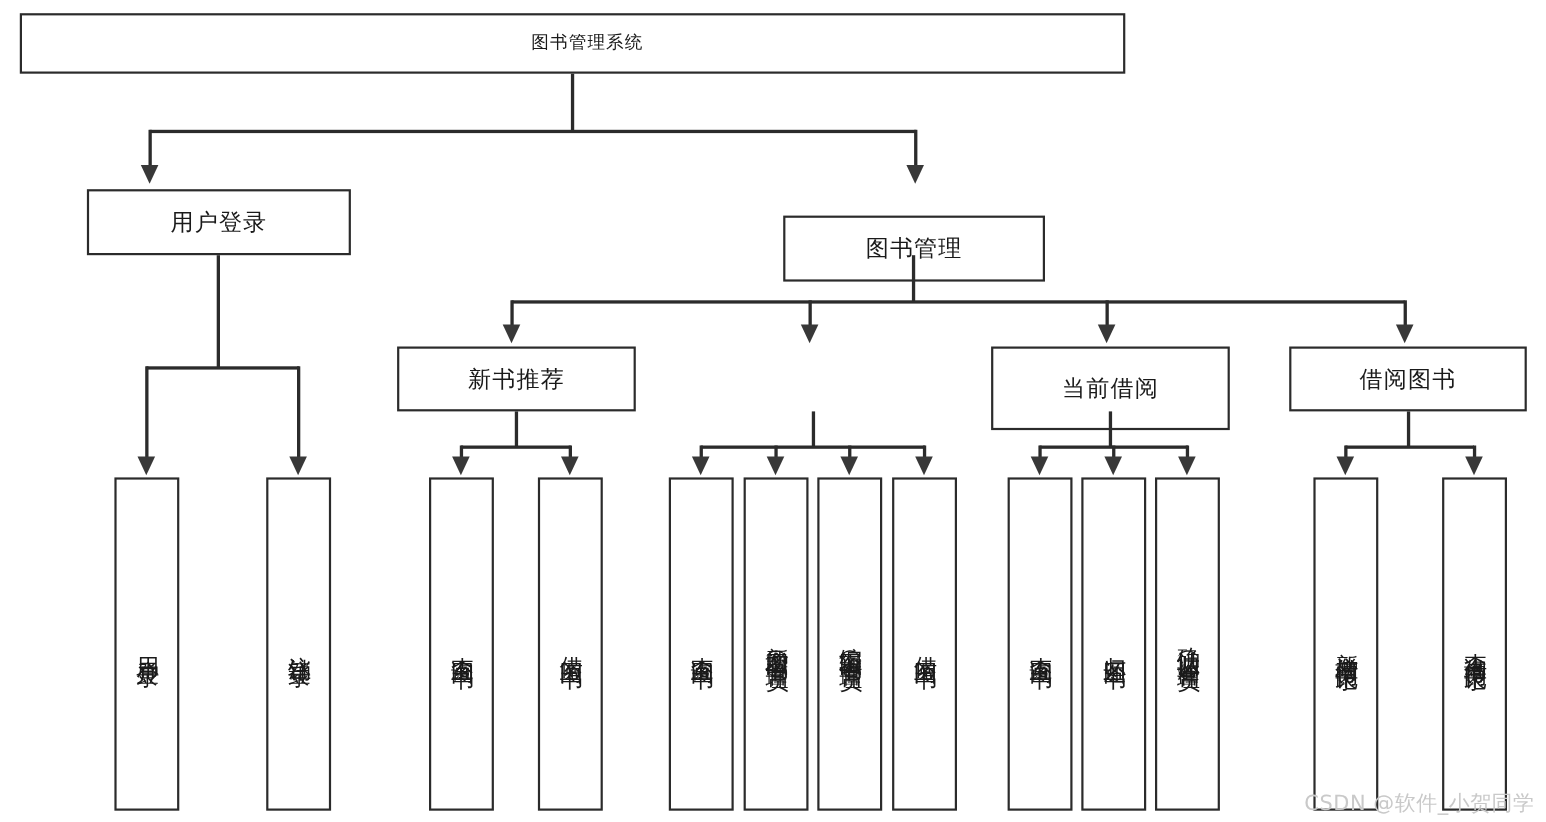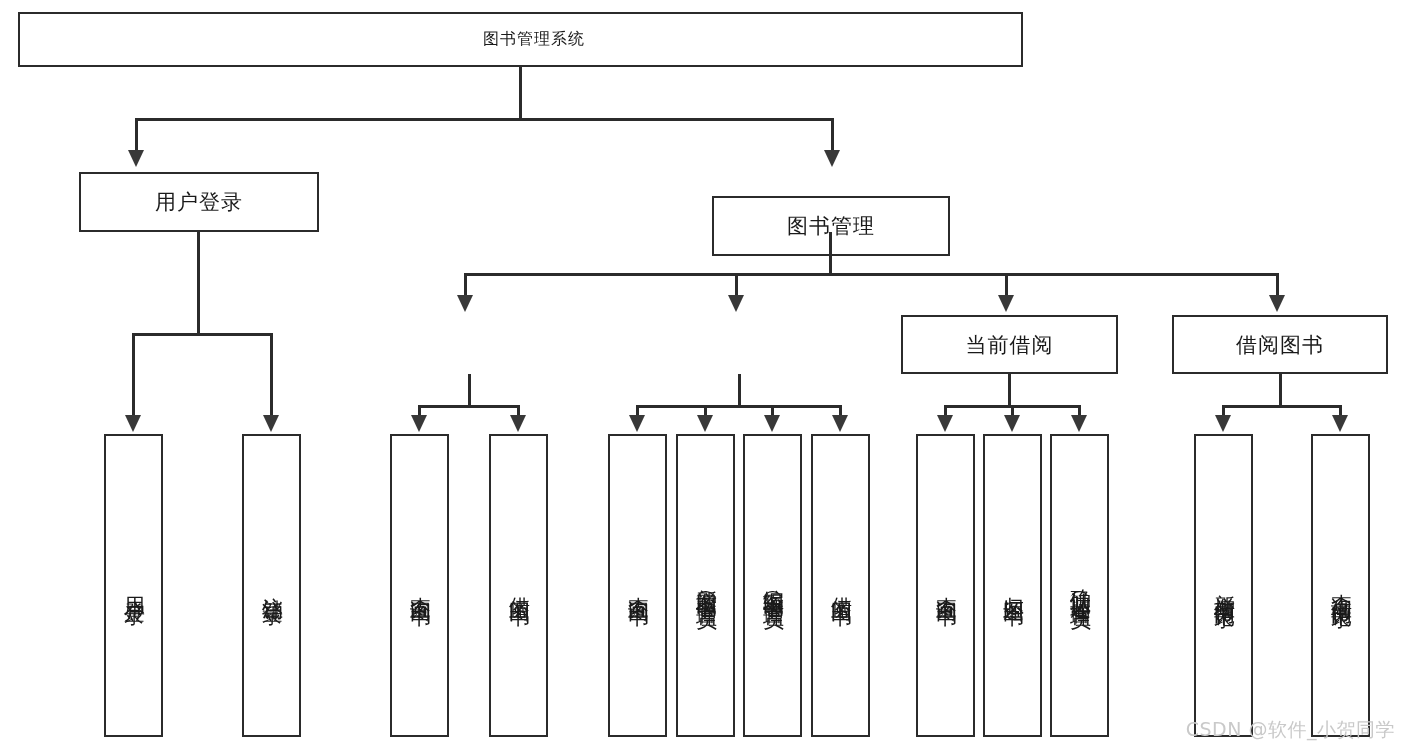--- a/index.html
+++ b/index.html
@@ -116,21 +116,24 @@
   <div class="hline" style="left:465px; top:273px; width:812px;"></div>
   <div class="vline" style="left:464px; top:273px; height:25px;"></div>
   <div class="arrow" style="left:457px; top:295px;"></div>
   <div class="vline" style="left:735px; top:273px; height:25px;"></div>
   <div class="arrow" style="left:728px; top:295px;"></div>
   <div class="vline" style="left:1005px; top:273px; height:25px;"></div>
   <div class="arrow" style="left:998px; top:295px;"></div>
   <div class="vline" style="left:1276px; top:273px; height:25px;"></div>
   <div class="arrow" style="left:1269px; top:295px;"></div>
 
-  <div class="box lvl2" style="left:901px; top:315px; width:217px; height:59px;">
+  <div class="box lvl2" style="left:361px; top:315px; width:217px; height:59px;">
+    <span>新书推荐</span>
+  </div>
+  <div class="box lvl2" style="left:901px; top:315px; width:217px; height:76px;">
     <span>当前借阅</span>
   </div>
   <div class="box lvl2" style="left:1172px; top:315px; width:216px; height:59px;">
     <span>借阅图书</span>
   </div>
 
   <div class="vline" style="left:468px; top:374px; height:33px;"></div>
   <div class="hline" style="left:419px; top:405px; width:100px;"></div>
   <div class="vline" style="left:418px; top:405px; height:12px;"></div>
   <div class="arrow" style="left:411px; top:415px;"></div>

